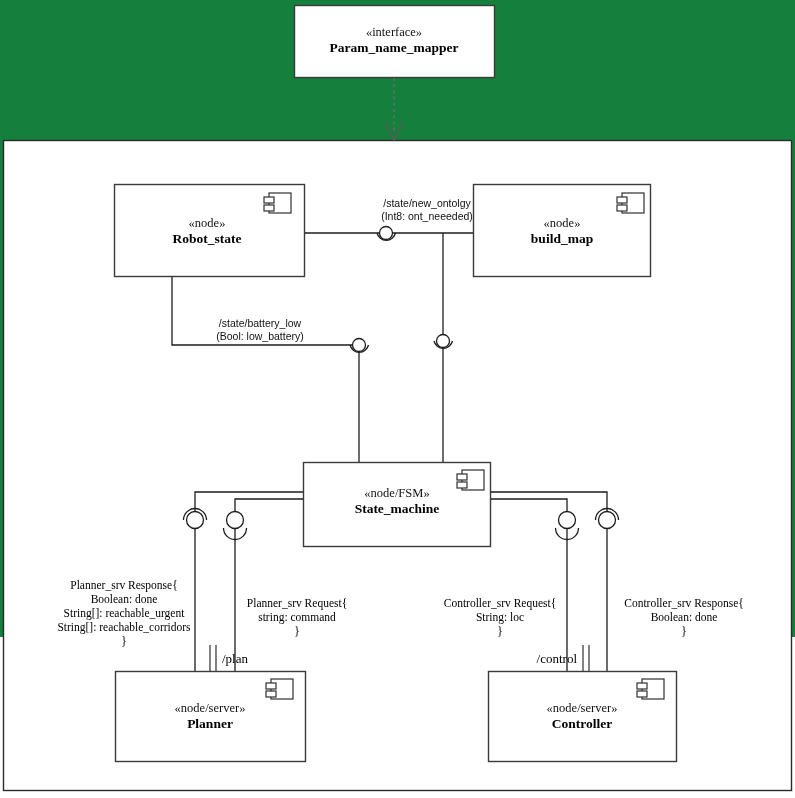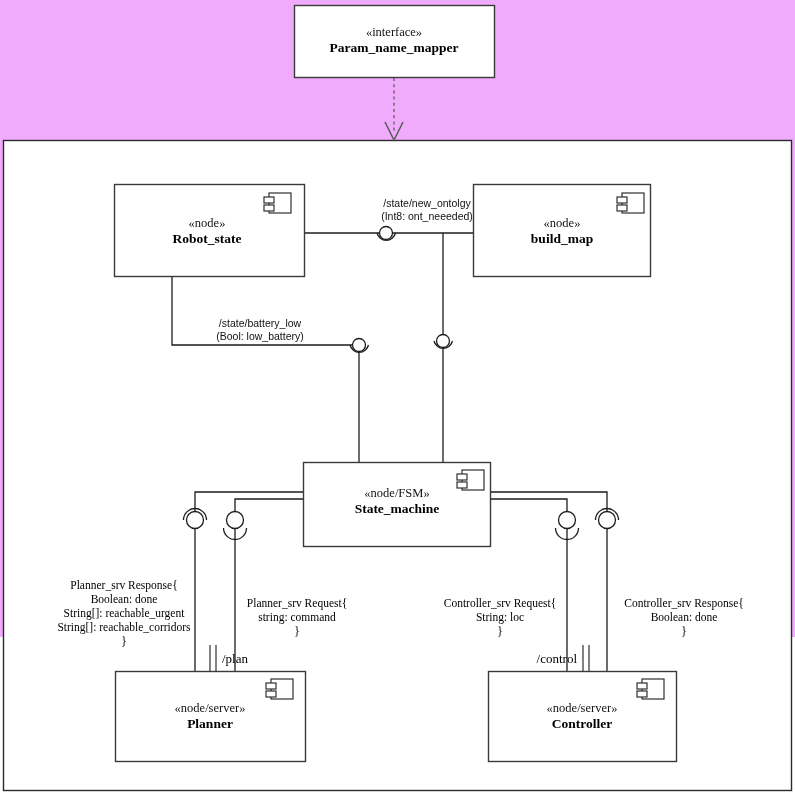--- a/index.html
+++ b/index.html
@@ -10,21 +10,21 @@
   body {
     width: 795px;
     height: 798px;
     font-family: "Liberation Serif", serif;
     overflow: hidden;
   }
   #diagram-root {
     position: relative;
     width: 795px;
     height: 637px;
-    background: #f0abfc;
+    background: #15803d;
   }
   svg#uml {
     display: block;
     width: 795px;
     height: 798px;
   }
   .box-line {
     fill: #ffffff;
     stroke: #3a3a3a;
     stroke-width: 1.4;

